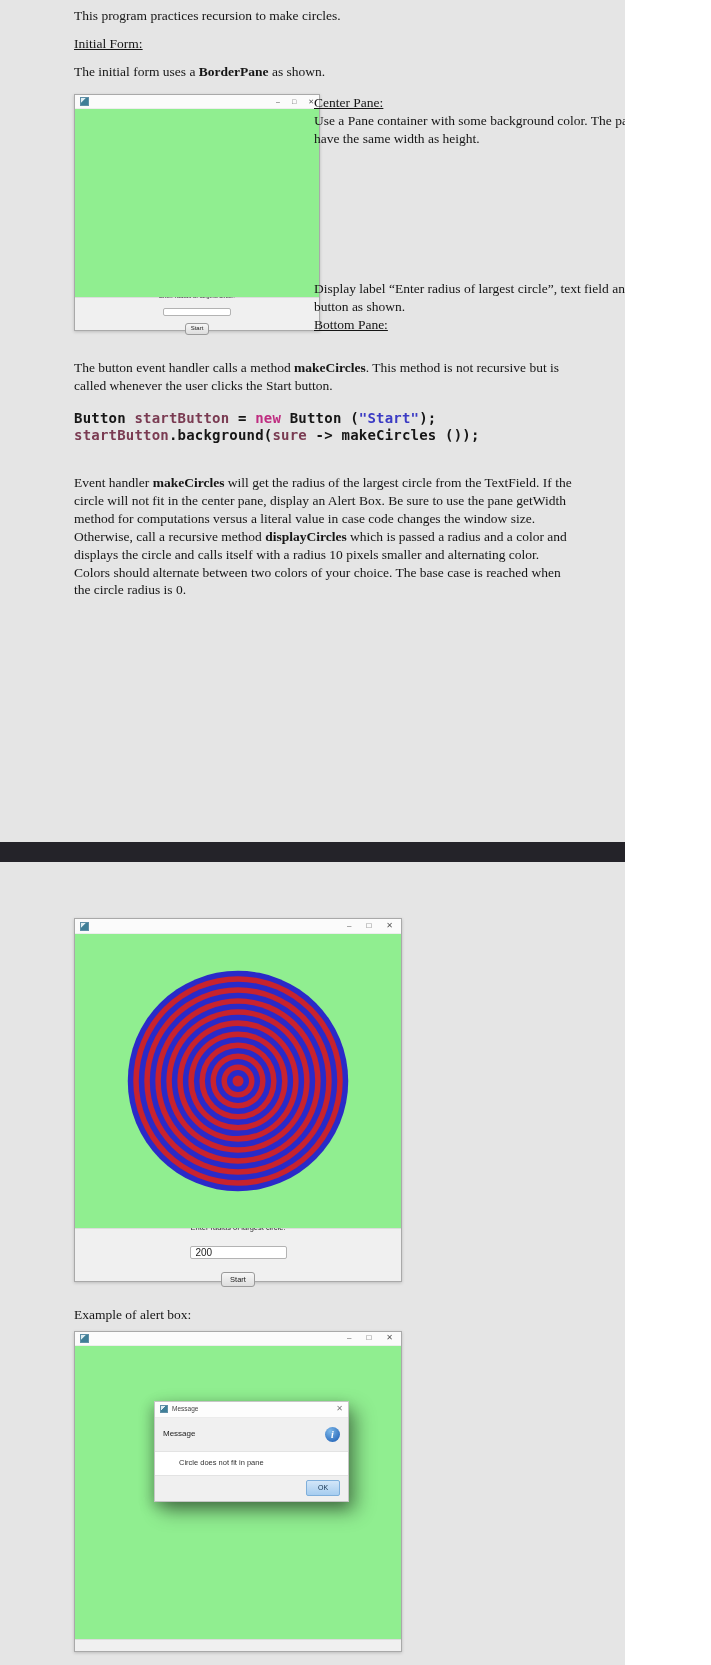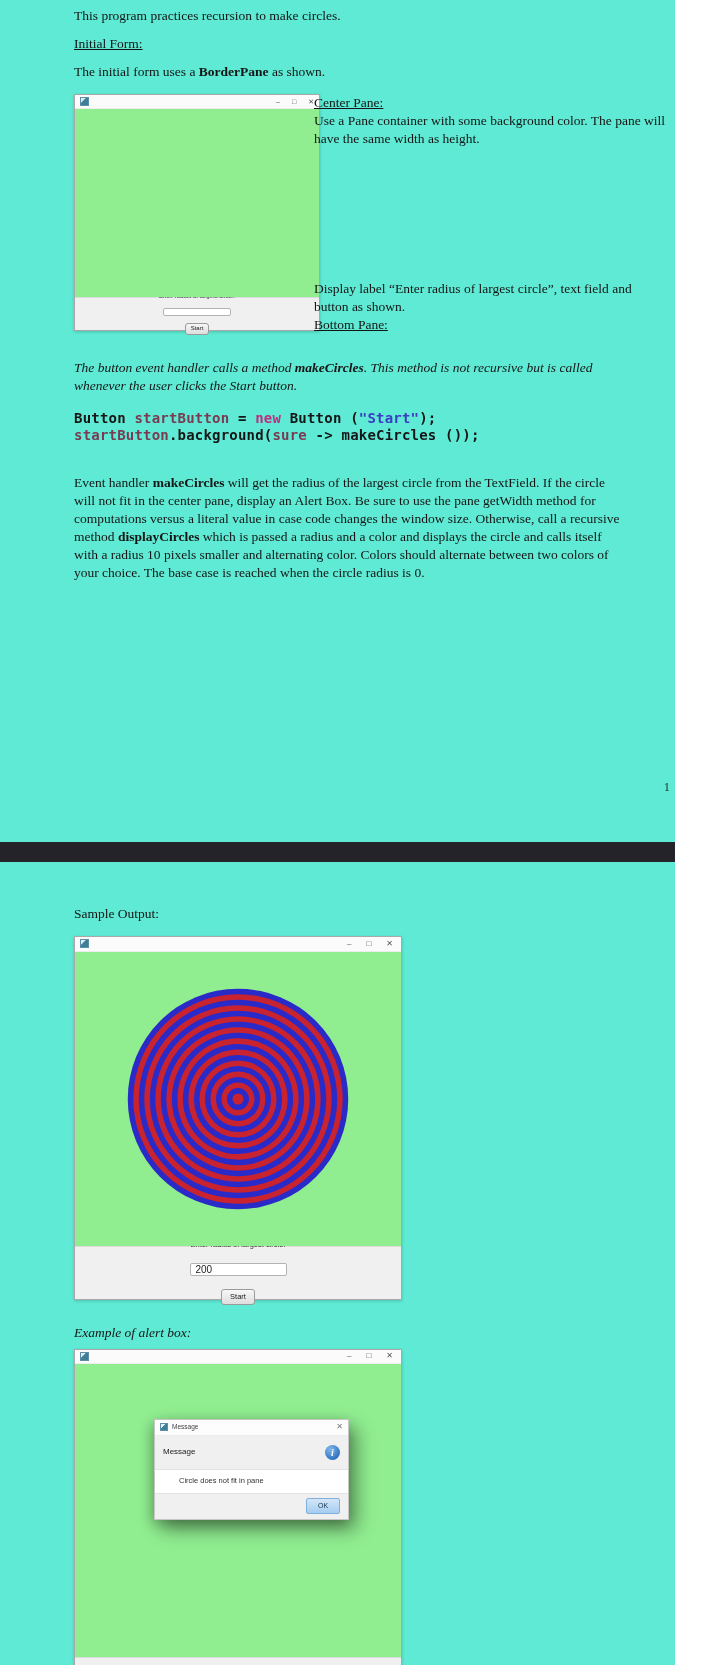--- a/index.html
+++ b/index.html
@@ -1,21 +1,21 @@
 <!DOCTYPE html>
 <html><head>
 <meta charset="utf-8">
 <style>
   html,body{margin:0;padding:0;background:#ffffff;}
-  .page{position:relative;width:675px;height:1665px;background:#5eead4;overflow:hidden;
+  .page{position:relative;width:625px;height:1665px;background:#e5e5e5;overflow:hidden;
         font-family:"Liberation Serif",serif;font-size:13.5px;color:#151515;line-height:1.33;}
   .sec1{position:absolute;top:0;left:0;right:0;padding:7px 53px 0 74px;}
   p{margin:0;}
   .mt10{margin-top:10px;}
-  .mt24{margin-top:24px;font-style:italic;}
+  .mt24{margin-top:24px;}
   .mt30{margin-top:30px;}
   .underl{text-decoration:underline;}
   b{font-weight:bold;}
 
   
   .figwrap{position:relative;height:241px;margin-top:13px;}
   .rightcol{position:absolute;left:240px;top:0;width:352px;}
   .rightcol2{position:absolute;left:240px;top:186px;width:352px;}
 
   
@@ -132,21 +132,20 @@
     </div>
 
     <p class="mt30"><span>Event handler </span><b>makeCircles</b><span> will get the radius of the largest circle from the TextField. If the circle will not fit in the center pane, display an Alert Box.  Be sure to use the pane getWidth method for computations versus a literal value in case code changes the window size.  Otherwise, call a recursive method </span><b>displayCircles</b><span> which is passed a radius and a color and displays the circle and calls itself with a radius 10 pixels smaller and alternating color.  Colors should alternate between two colors of your choice.  The base case is reached when the circle radius is 0.</span></p>
   </div>
 
   <div class="pagenum">1</div>
 
   <div class="band"></div>
 
   <div class="sec2">
-    <p>Sample Output:</p>
 
     <div class="win win2">
       <div class="titlebar">
         <span class="appicon"></span>
         <span class="controls">
           <span class="ctrl">–</span>
           <span class="ctrl">□</span>
           <span class="ctrl">✕</span>
         </span>
       </div>

